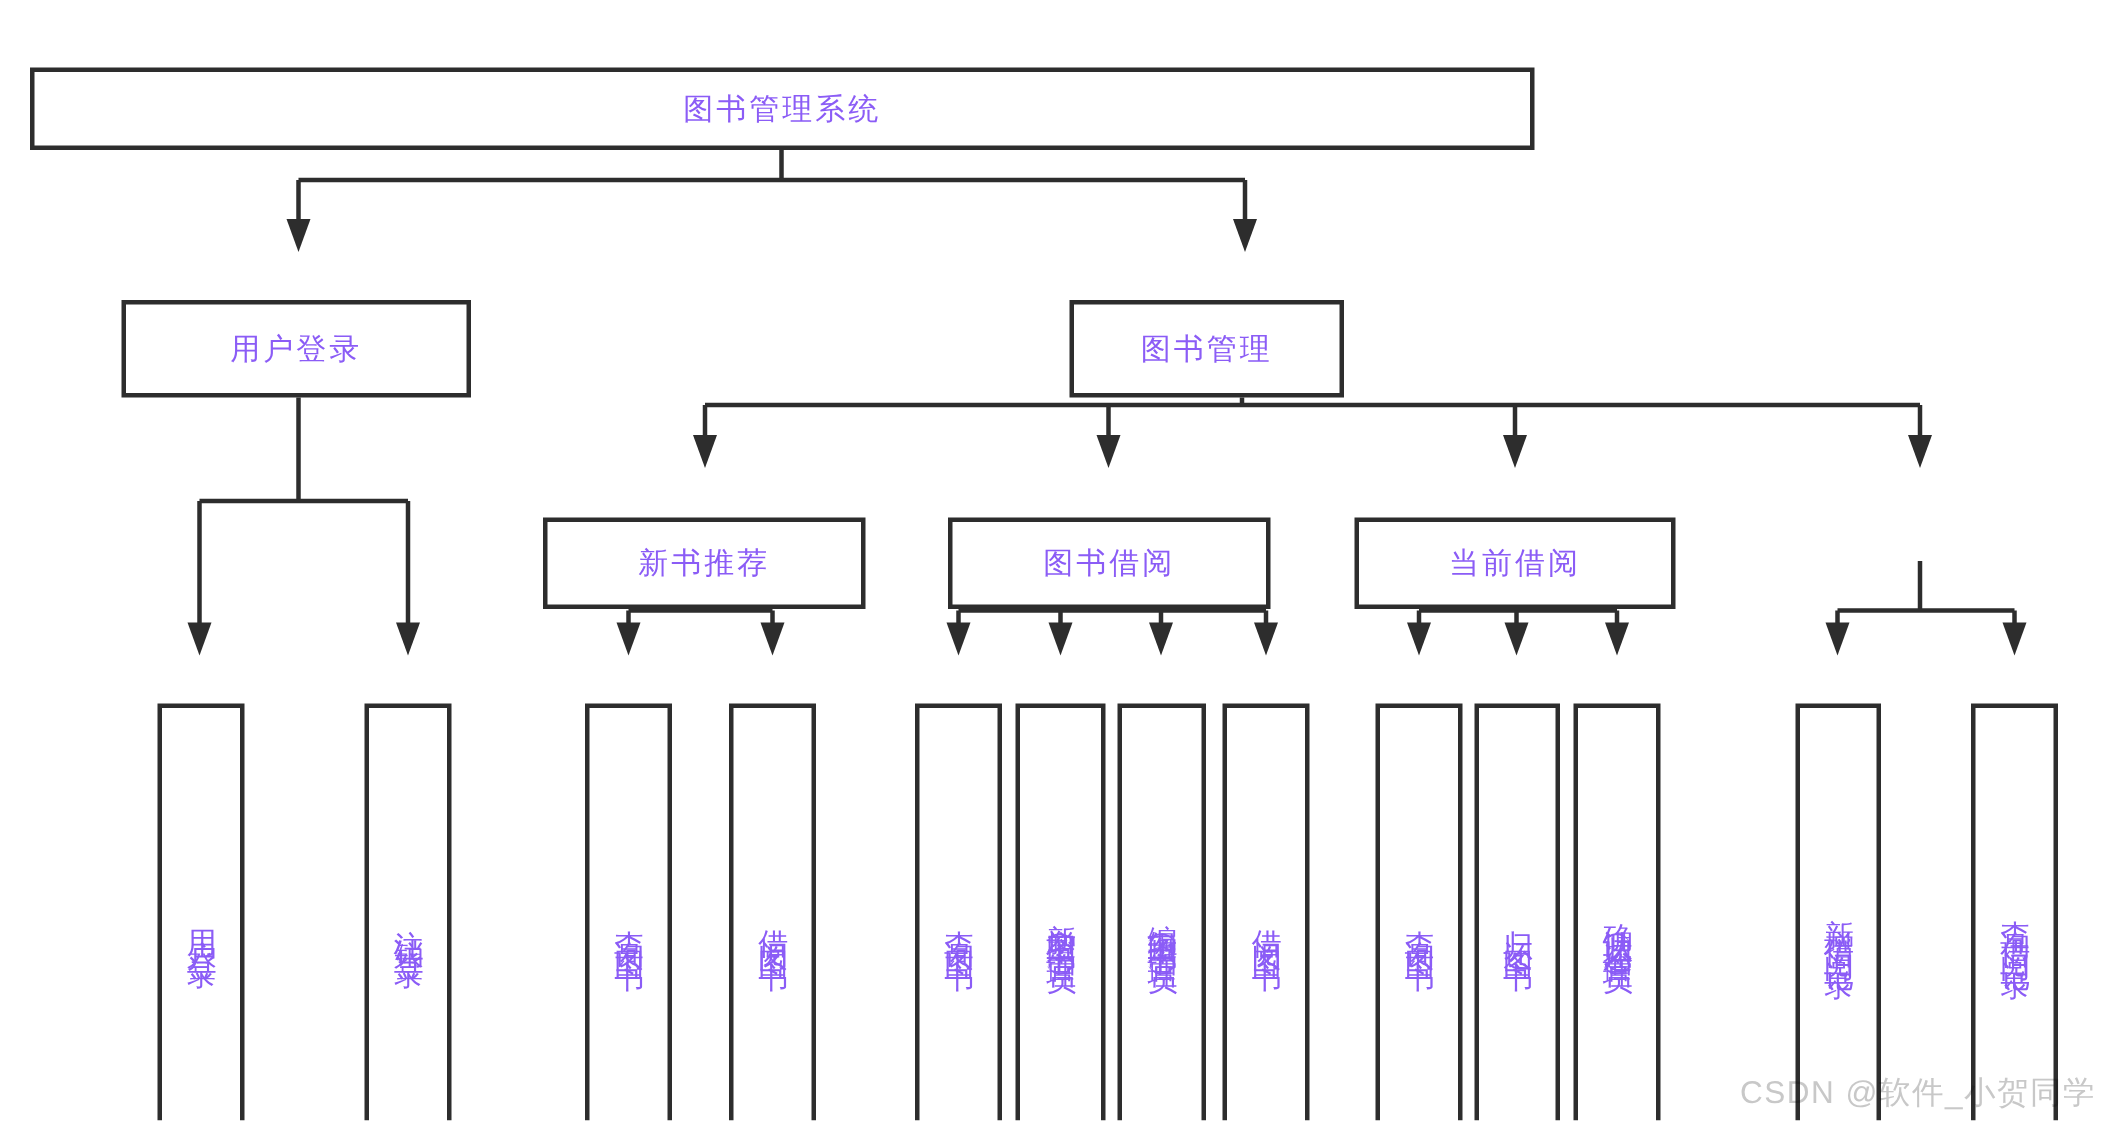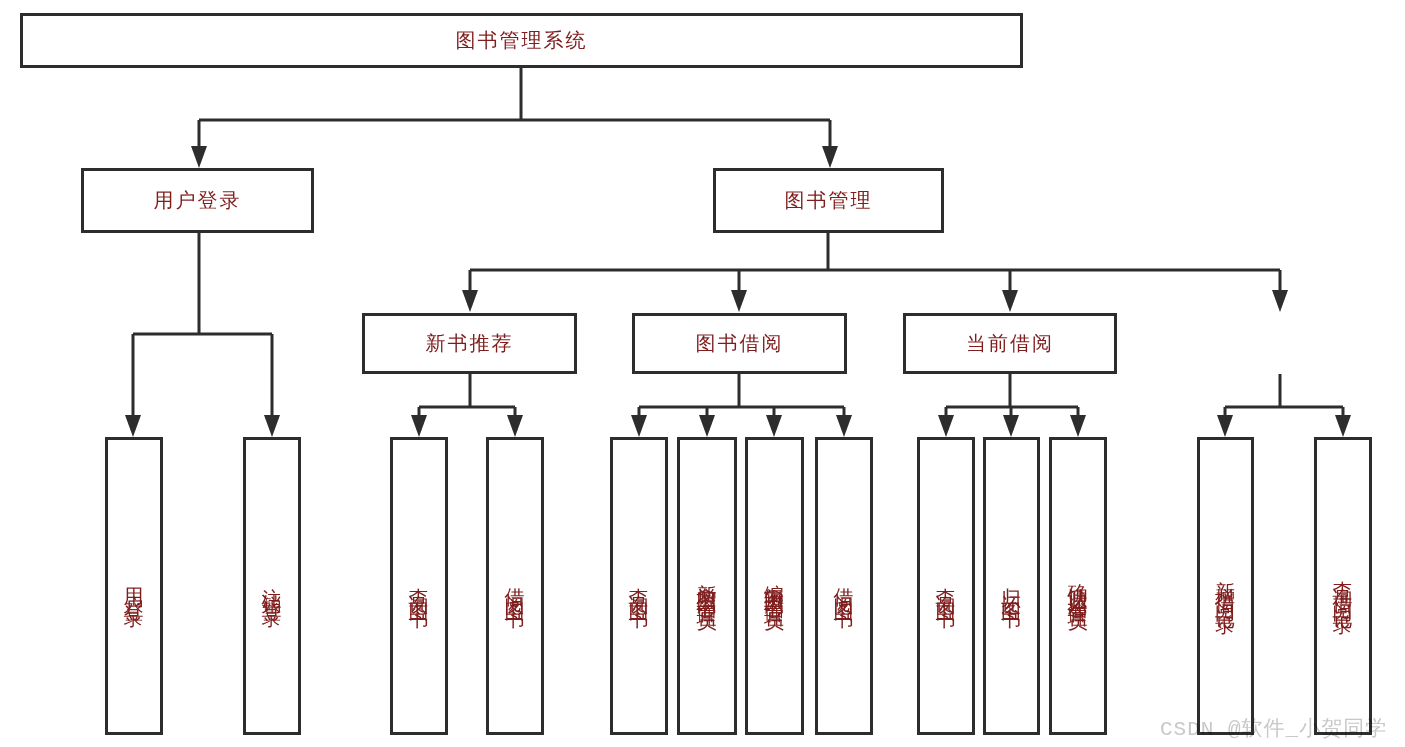--- a/index.html
+++ b/index.html
@@ -23,21 +23,22 @@
   }
   .node {
     position: absolute;
     box-sizing: border-box;
     border: 3px solid #2d2d2d;
     background: #ffffff;
     display: flex;
     align-items: center;
     justify-content: center;
     z-index: 2;
-    color: #7f1d1d;
+    color: #8b5cf6;
+    margin-top: 32px;
   }
   .node.h .label {
     font-size: 20px;
     letter-spacing: 2px;
     white-space: nowrap;
   }
   .node.v .label {
     writing-mode: vertical-rl;
     text-orientation: mixed;
     font-size: 20px;
@@ -48,21 +49,20 @@
   .watermark {
     position: absolute;
     left: 1160px;
     top: 714px;
     z-index: 3;
     font-size: 21px;
     letter-spacing: 1px;
     color: #c8c8c8;
     mix-blend-mode: multiply;
     white-space: nowrap;
-    font-family: Liberation Mono, monospace;
   }
 </style>
 </head>
 <body>
 
 <div class="stage">
 
   <svg class="connectors" width="1405" height="747" viewBox="0 0 1405 747">
     <g stroke="#2d2d2d" stroke-width="3" fill="none">
 
@@ -132,21 +132,21 @@
     </g>
   </svg>
 
   <div class="node h" style="left:20px; top:13px; width:1003px; height:55px;">
     <span class="label">图书管理系统</span>
   </div>
 
   <div class="node h" style="left:81px; top:168px; width:233px; height:65px;">
     <span class="label">用户登录</span>
   </div>
-  <div class="node h" style="left:713px; top:168px; width:231px; height:65px;">
+  <div class="node h" style="left:713px; top:168px; width:183px; height:65px;">
     <span class="label">图书管理</span>
   </div>
 
   <div class="node h" style="left:632px; top:313px; width:215px; height:61px;">
     <span class="label">图书借阅</span>
   </div>
   <div class="node h" style="left:362px; top:313px; width:215px; height:61px;">
     <span class="label">新书推荐</span>
   </div>
   <div class="node h" style="left:903px; top:313px; width:214px; height:61px;">

